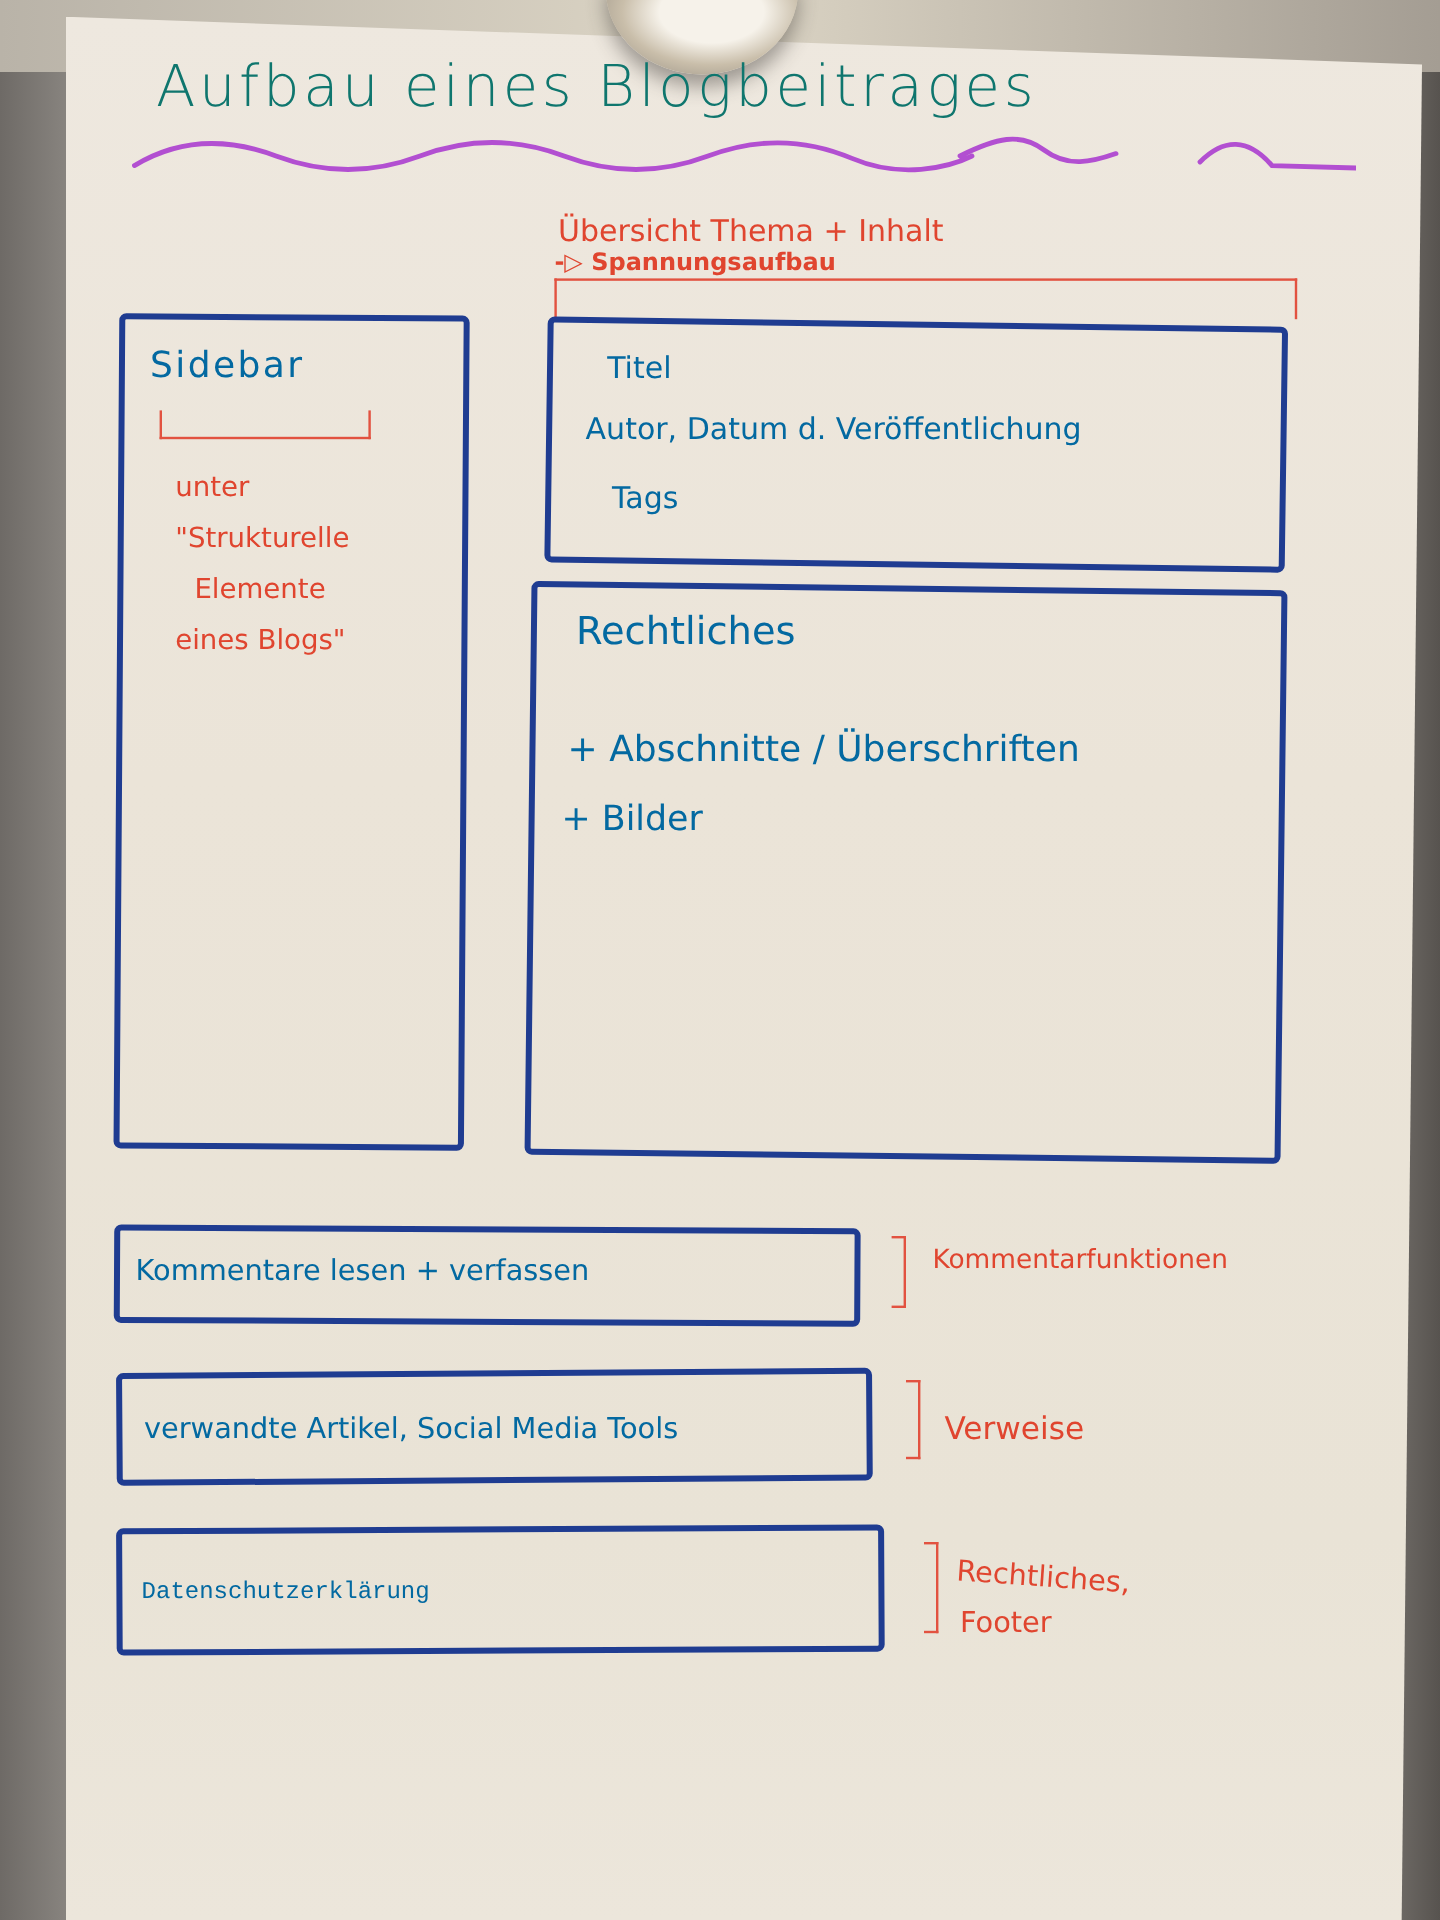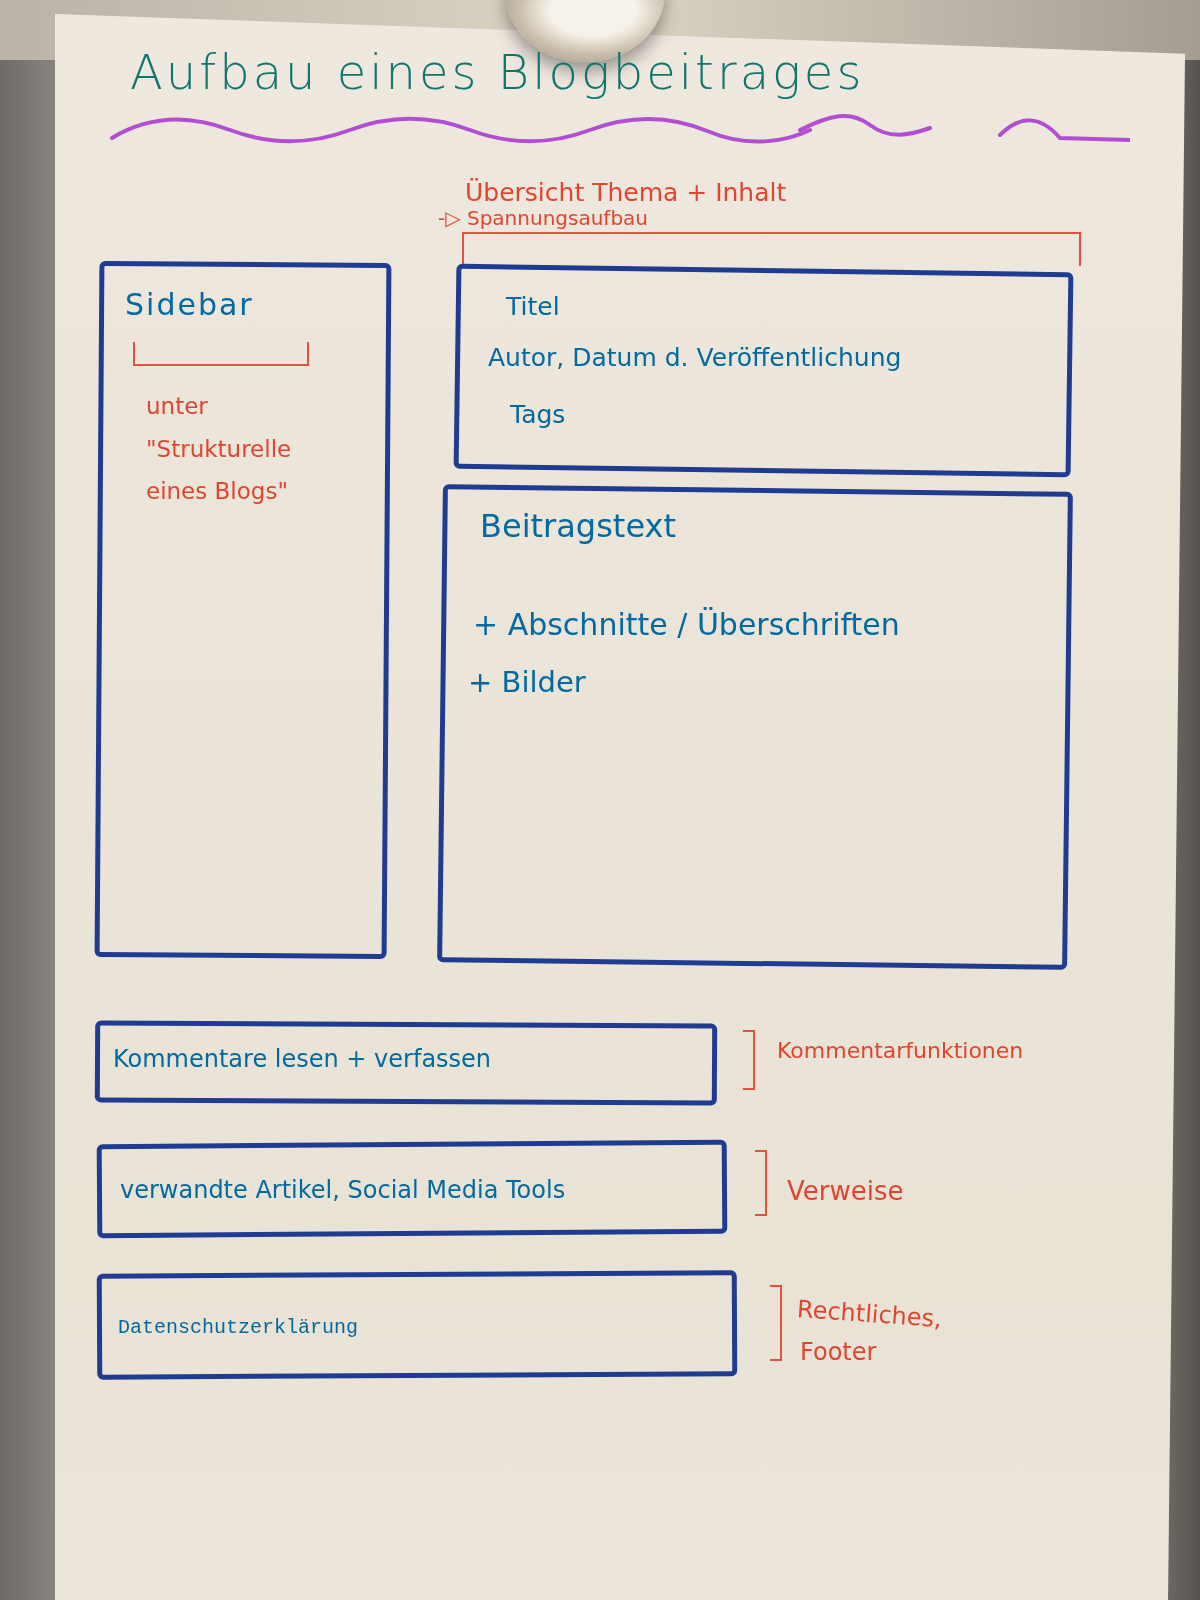--- a/index.html
+++ b/index.html
@@ -59,39 +59,40 @@
 <div class="paper"></div>
 
 <div class="magnet"></div>
 
 <div class="hand purple title">Aufbau eines Blogbeitrages</div>
 <svg class="squiggle" width="1020" height="50" viewBox="0 0 1020 50">
   <path d="M2 28 C 40 5, 80 5, 120 20 S 200 35, 240 20 S 320 5, 360 20 S 440 35, 480 20 S 560 5, 600 22 S 680 30, 700 20 M 690 20 C 720 5, 740 0, 760 15 S 800 25, 820 18 M 890 25 C 910 5, 930 5, 950 28 L 1020 30" fill="none" stroke="#b24fd1" stroke-width="4" stroke-linecap="round"></path>
 </svg>
 
 <div class="hand red" style="left:465px; top:180px; font-size:25px;">Übersicht Thema + Inhalt</div>
-<div class="hand red" style="left:438px; top:208px; font-size:20px;">-▷ Spannungsaufbau</div>
+<div class="hand red" style="left:462px; top:208px; font-size:20px;font-weight:bold;">-▷ Spannungsaufbau</div>
 <div class="bracket-top"></div>
 
 <div class="box" style="left:97px; top:262px; width:292px; height:696px; transform: rotate(0.4deg);"></div>
 <div class="hand blue" style="left:125px; top:290px; font-size:30px; letter-spacing:2px;">Sidebar</div>
 <div class="bracket-sidebar"></div>
 <div class="hand red sidebar-note" style="left:146px; top:385px; white-space:normal; width:220px;">
   <div>unter</div>
   <div>"Strukturelle</div>
+  <div style="padding-left:16px;">Elemente</div>
   <div>eines Blogs"</div>
 </div>
 
 <div class="box" style="left:455px; top:268px; width:617px; height:205px; transform: rotate(0.8deg);"></div>
 <div class="hand blue box-text" style="left:506px; top:294px;">Titel</div>
 <div class="hand blue box-text" style="left:488px; top:345px;">Autor, Datum d. Veröffentlichung</div>
 <div class="hand blue box-text" style="left:488px; top:402px;margin-left:22px;">Tags</div>
 
 <div class="box" style="left:440px; top:488px; width:630px; height:478px; transform: rotate(0.7deg);"></div>
-<div class="hand blue" style="left:480px; top:510px; font-size:32px;">Beitragstext</div>
+<div class="hand blue" style="left:480px; top:510px; font-size:32px;">Rechtliches</div>
 <div class="hand blue box-text" style="left:473px; top:610px; font-size:30px;">+ Abschnitte / Überschriften</div>
 <div class="hand blue box-text" style="left:468px; top:668px; font-size:29px;">+ Bilder</div>
 
 <div class="box" style="left:95px; top:1022px; width:622px; height:82px; transform: rotate(0.3deg);"></div>
 <div class="hand blue box-text" style="left:113px; top:1047px; font-size:24px;">Kommentare lesen + verfassen</div>
 <div class="bracket-right" style="left:743px; top:1030px; height:56px;"></div>
 <div class="hand red" style="left:777px; top:1040px; font-size:22px;">Kommentarfunktionen</div>
 
 <div class="box" style="left:97px; top:1142px; width:630px; height:94px; transform: rotate(-0.4deg);"></div>
 <div class="hand blue box-text" style="left:120px; top:1178px; font-size:24px;">verwandte Artikel, Social Media Tools</div>

